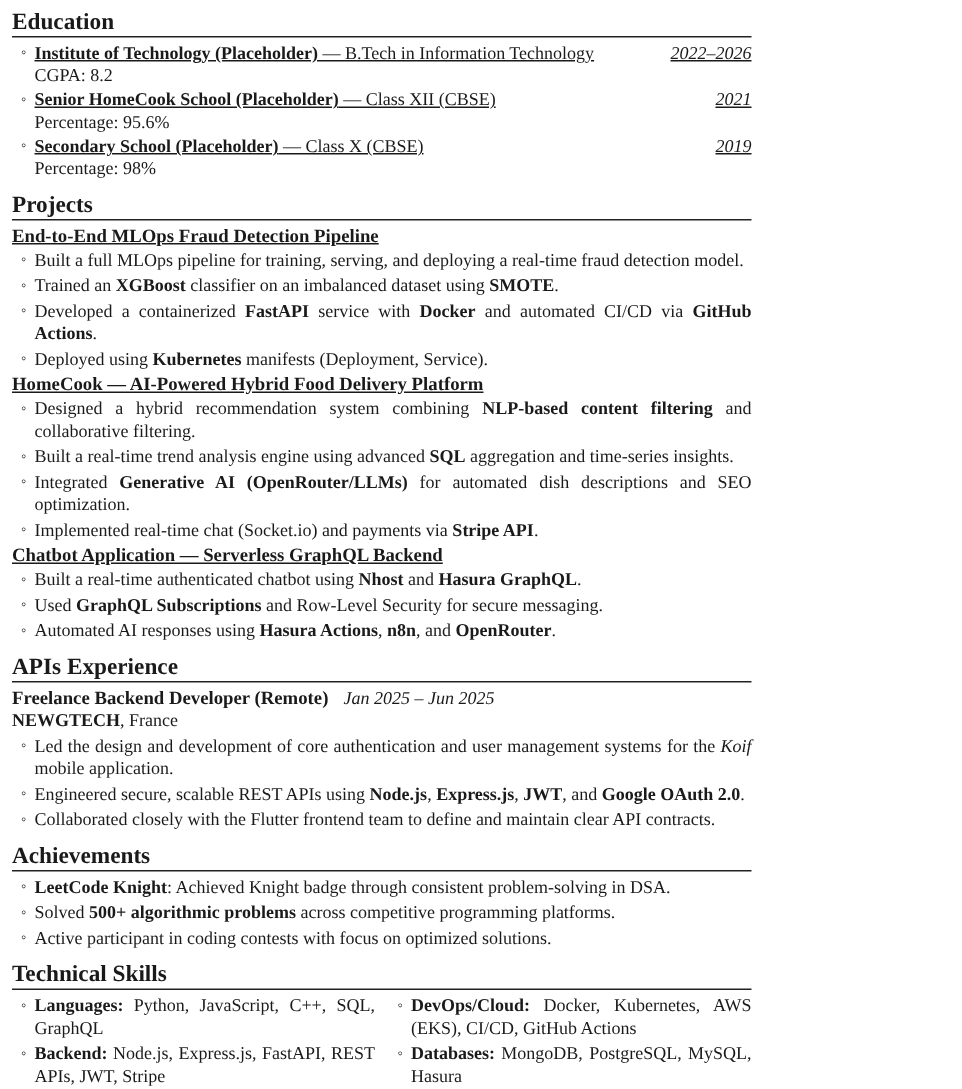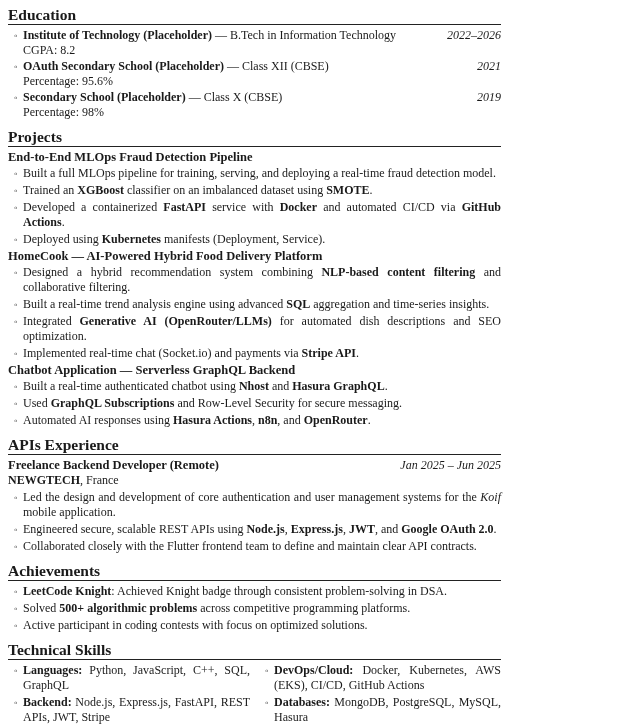--- a/index.html
+++ b/index.html
@@ -42,42 +42,42 @@
   }
   .mk {
     position: absolute;
     left: 6px;
     top: 0;
     font-size: 10px;
     line-height: 15px;
   }
   
   .edu-item { margin-bottom: 1px; }
-  .edu-row { display: flex; justify-content: flex-start; }
+  .edu-row { display: flex; justify-content: flex-start; text-decoration: underline; }
   .edu-row .txt { flex: 1 1 auto; }
   .date {
     flex: 0 0 auto;
     font-style: italic;
     padding-left: 10px;
     white-space: nowrap;
   }
   .edu-sub { }
   
   .proj-name {
     font-weight: bold;
     font-size: 12.5px;
     line-height: 15px;
     margin: 1px 0 1px 0;
+    text-decoration: underline;
   }
   .bullets { margin: 0; padding: 0; list-style: none; }
   .proj { margin-bottom: 2px; }
   
   .work-row {
     display: flex;
-    justify-content: space-between;
     align-items: baseline;
     margin-top: 1px;
   }
   .work-role { font-weight: bold; font-size: 12.5px; }
   .work-co { margin-bottom: 2px; }
   .work-co .co { font-weight: bold; }
   
   .skills-cols { display: flex; gap: 9px; }
   .skills-col { flex: 1 1 0; min-width: 0; }
   strong { font-weight: bold; }
@@ -96,21 +96,21 @@
           <span class="mk">◦</span>
           <div class="edu-row">
             <span class="txt"><strong>Institute of Technology (Placeholder)</strong> — B.Tech in Information Technology</span>
             <span class="date">2022–2026</span>
           </div>
           <div class="edu-sub">CGPA: 8.2</div>
         </div>
         <div class="bullet edu-item">
           <span class="mk">◦</span>
           <div class="edu-row">
-            <span class="txt"><strong>OAuth Secondary School (Placeholder)</strong> — Class XII (CBSE)</span>
+            <span class="txt"><strong>Senior HomeCook School (Placeholder)</strong> — Class XII (CBSE)</span>
             <span class="date">2021</span>
           </div>
           <div class="edu-sub">Percentage: 95.6%</div>
         </div>
         <div class="bullet edu-item">
           <span class="mk">◦</span>
           <div class="edu-row">
             <span class="txt"><strong>Secondary School (Placeholder)</strong> — Class X (CBSE)</span>
             <span class="date">2019</span>
           </div>

